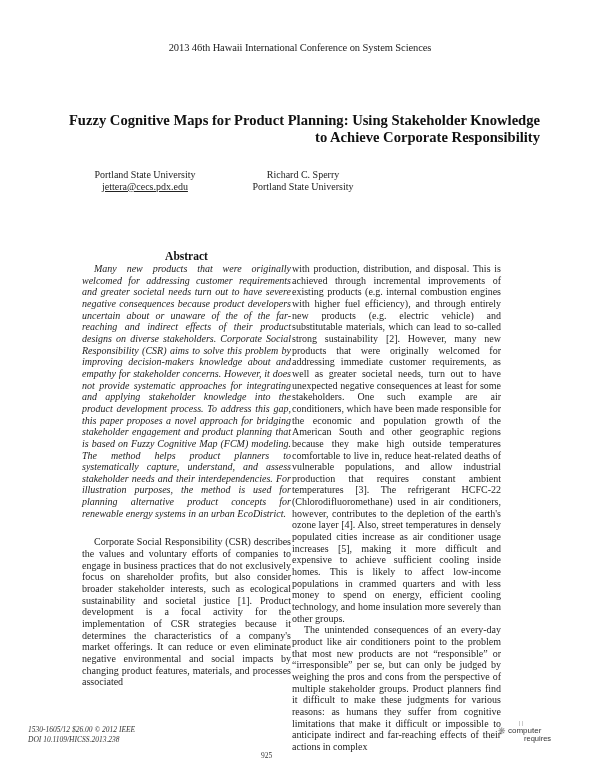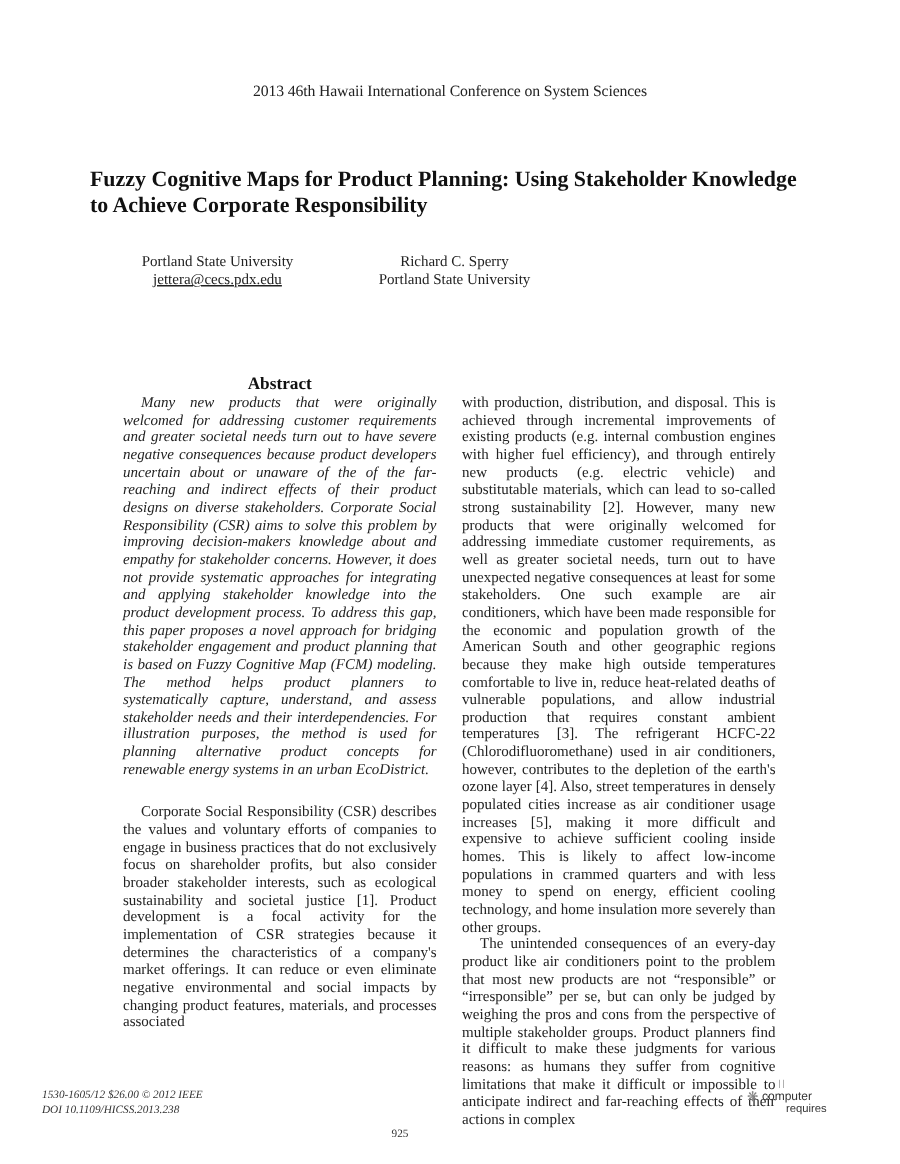--- a/index.html
+++ b/index.html
@@ -1,30 +1,30 @@
 <!DOCTYPE html>
 <html><head>
 <meta charset="utf-8">
 <style>
   html, body { margin: 0; padding: 0; background: #ffffff; }
   body { width: 600px; height: 776px; position: relative; overflow: hidden;
          font-family: "Liberation Serif", serif; color: #1a1a1a; }
-  .conf-header { position: absolute; top: 56px; left: 0; width: 600px; text-align: center;
+  .conf-header { position: absolute; top: 42px; left: 0; width: 600px; text-align: center;
                  font-size: 10.5px; color: #222; letter-spacing: -0.1px; }
-  .title { position: absolute; top: 112px; left: 60px; width: 480px; text-align: left;
+  .title { position: absolute; top: 112px; left: 60px; width: 480px; text-align: right;
            font-weight: bold; font-size: 14.6px; line-height: 17px; color: #111; }
   .author { position: absolute; top: 169px; width: 170px; text-align: center;
             font-size: 10px; line-height: 12px; color: #222; }
   .author.a1 { left: 60px; }
   .author.a2 { left: 218px; }
   .author .email { text-decoration: underline; color: #222; }
   .column { position: absolute; width: 209px; font-size: 10px; line-height: 11.65px;
             text-align: justify; color: #222; }
   .col-left { left: 82px; top: 250px; }
-  .col-right { left: 308px; top: 263px; }
+  .col-right { left: 292px; top: 263px; }
   .abstract-heading { text-align: center; font-weight: bold; font-size: 11.5px;
                       line-height: 13px; margin-bottom: 0; color: #111; }
   .abstract-body { font-style: italic; text-indent: 12px; }
   .section-heading { font-weight: bold; font-size: 12px; margin-top: 58px; margin-bottom: 0;
                      line-height: 14px; color: #111; }
   .para { text-indent: 12px; margin: 0; }
   .intro-para { margin-top: 17px; }
   p { margin: 0; }
   .footer-left { position: absolute; top: 725px; left: 28px; font-size: 7.5px; line-height: 10px; color: #333; font-style: italic; }
   .page-number { position: absolute; top: 751px; left: 261px; font-size: 7.5px; color: #333; }

